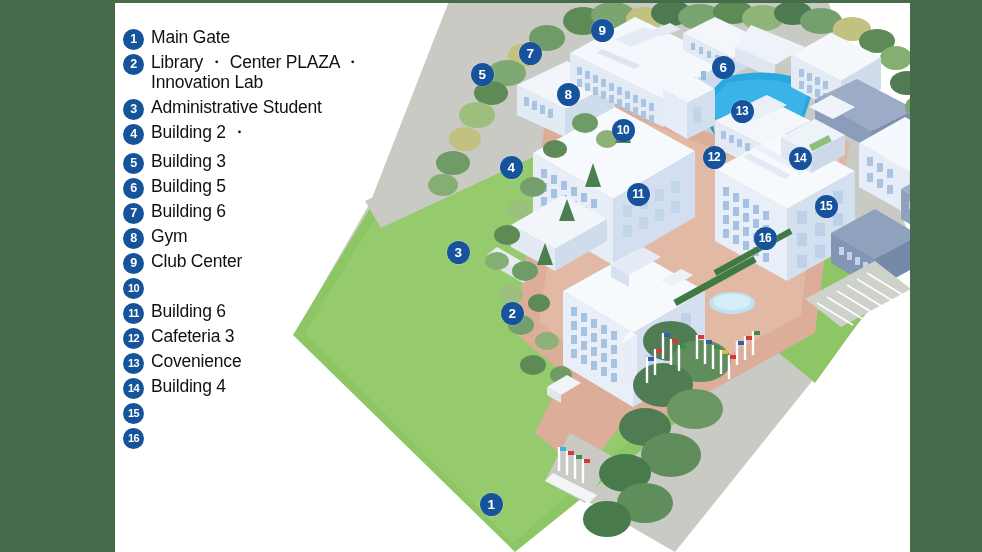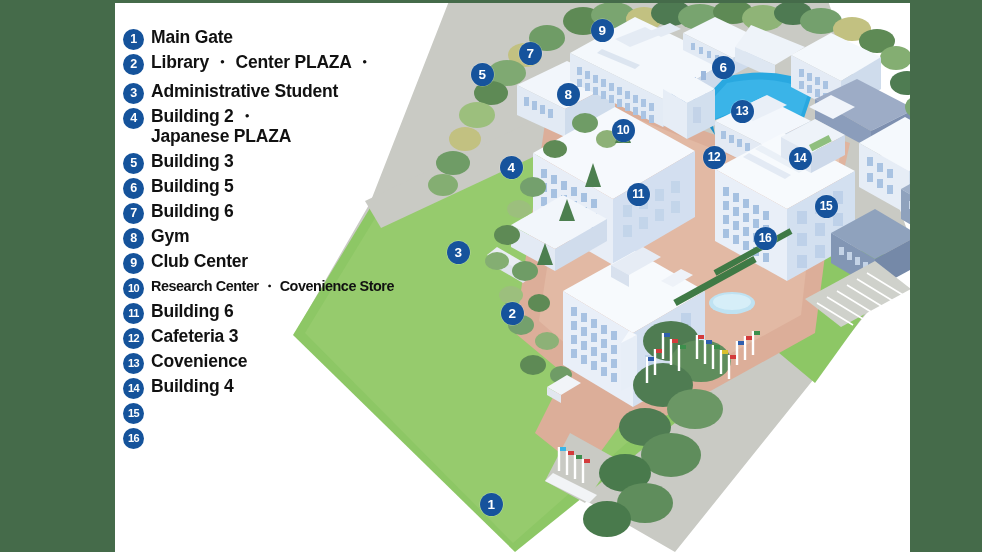--- a/index.html
+++ b/index.html
@@ -27,21 +27,21 @@
   }
   .badge{
     flex:0 0 auto;width:21px;height:21px;border-radius:50%;
     background:#15539b;color:#fff;
     font-size:12.5px;font-weight:bold;
     display:flex;align-items:center;justify-content:center;
     margin-right:7px;margin-top:2px;letter-spacing:-0.5px;
   }
   .badge.two{font-size:11px;}
   .ltext{
-    color:#111111;font-size:17.5px;font-weight:bold;
+    color:#111111;font-size:17.5px;font-weight:normal;
     letter-spacing:-0.2px;padding-top:1px;
   }
   .ltext.small{font-size:14.4px;letter-spacing:-0.45px;padding-top:3px;}
   .ltext .l2{display:block;margin-top:1px;}
   .sp2{margin-bottom:6px;}
 
   
   #map{position:absolute;left:0;top:0;width:795px;height:549px;z-index:10;}
   #map svg{display:block;}
 
@@ -555,29 +555,29 @@
         </div>
     </div>
 
     <div id="legend">
         <div class="legend-row">
           <div class="badge">1</div>
           <div class="ltext"><span>Main Gate</span></div>
         </div>
         <div class="legend-row sp2">
           <div class="badge">2</div>
-          <div class="ltext"><span>Library ・ Center PLAZA ・</span></div>
+          <div class="ltext"><span>Library ・ Center PLAZA ・</span><span class="l2">Innovation Lab</span></div>
         </div>
         <div class="legend-row">
           <div class="badge">3</div>
           <div class="ltext"><span>Administrative Student</span></div>
         </div>
         <div class="legend-row sp2">
           <div class="badge">4</div>
-          <div class="ltext"><span>Building 2 ・</span><span class="l2">Japanese PLAZA</span></div>
+          <div class="ltext"><span>Building 2 ・</span></div>
         </div>
         <div class="legend-row">
           <div class="badge">5</div>
           <div class="ltext"><span>Building 3</span></div>
         </div>
         <div class="legend-row">
           <div class="badge">6</div>
           <div class="ltext"><span>Building 5</span></div>
         </div>
         <div class="legend-row">
@@ -587,21 +587,20 @@
         <div class="legend-row">
           <div class="badge">8</div>
           <div class="ltext"><span>Gym</span></div>
         </div>
         <div class="legend-row">
           <div class="badge">9</div>
           <div class="ltext"><span>Club Center</span></div>
         </div>
         <div class="legend-row">
           <div class="badge two">10</div>
-          <div class="ltext small"><span>Research Center ・ Covenience Store</span></div>
         </div>
         <div class="legend-row">
           <div class="badge two">11</div>
           <div class="ltext"><span>Building 6</span></div>
         </div>
         <div class="legend-row">
           <div class="badge two">12</div>
           <div class="ltext"><span>Cafeteria 3</span></div>
         </div>
         <div class="legend-row">

